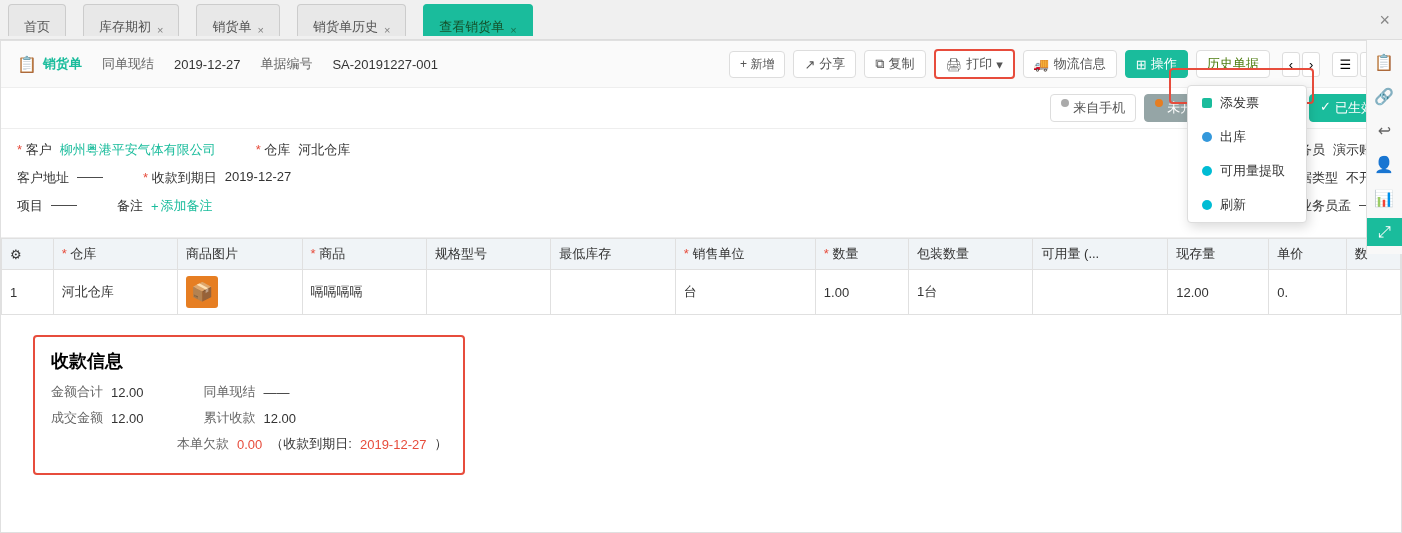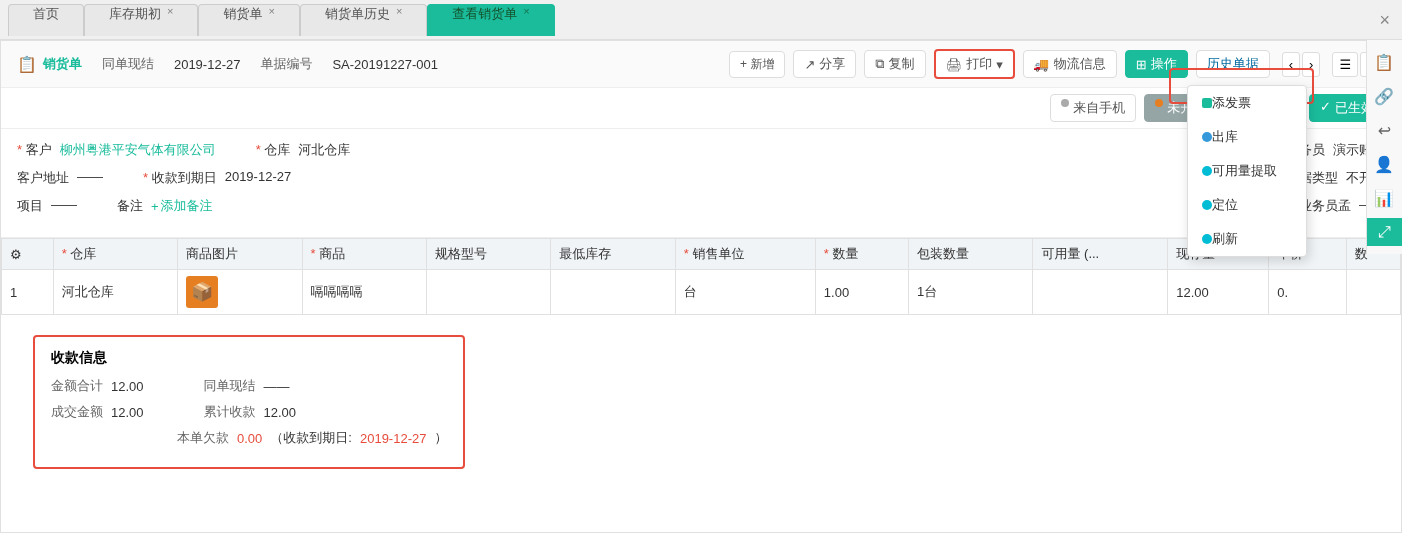--- a/index.html
+++ b/index.html
@@ -4,21 +4,21 @@
   <style>
     * { box-sizing: border-box; margin: 0; padding: 0; font-family: 'Microsoft YaHei', sans-serif; font-size: 13px; }
     body { background: #f5f5f5; width: 1402px; min-height: 533px; overflow: hidden; }
 
     
     .tab-bar {
       display: flex; align-items: center; background: #f0f0f0; border-bottom: 1px solid #ddd;
       height: 40px; padding: 0 8px; position: relative;
     }
     .tab {
-      display: flex; align-items: flex-start; padding: 0 24px; height: 32px; margin-right: 0;
+      display: flex; align-items: flex-end; padding: 0 15px; height: 32px; margin-right: 17px;
       border-radius: 4px 4px 0 0; cursor: pointer; color: #555; font-size: 13px;
       background: #e8e8e8; border: 1px solid #ccc; border-bottom: none;
     }
     .tab.active { background: #1abc9c; color: #14532d; border-color: #1abc9c; }
     .tab-close { margin-left: 6px; font-size: 11px; cursor: pointer; opacity: 0.7; }
     .window-close {
       position: absolute; right: 12px; top: 50%; transform: translateY(-50%);
       font-size: 18px; cursor: pointer; color: #888;
     }
 
@@ -41,21 +41,21 @@
       display: flex; align-items: center; gap: 4px; padding: 4px 10px;
       border: 1px solid #ddd; border-radius: 4px; cursor: pointer;
       background: #fff; color: #555; font-size: 12px;
     }
     .action-btn.print-btn {
       border: 2px solid #e74c3c; color: #555; background: #fff;
     }
     .action-btn.ops-btn {
       background: #1abc9c; color: #fff; border-color: #1abc9c;
     }
-    .action-btn.history-btn { color: #0369a1; }
+    .action-btn.history-btn { color: #4d7c0f; }
 
     .nav-arrows { display: flex; gap: 2px; margin-left: 4px; }
     .nav-arrow { padding: 4px 6px; border: 1px solid #ddd; border-radius: 3px; cursor: pointer; background: #fff; }
 
     .view-btns { display: flex; gap: 2px; margin-left: 4px; }
     .view-btn { padding: 4px 6px; border: 1px solid #ddd; border-radius: 3px; cursor: pointer; background: #fff; }
 
     
     .status-bar {
       display: flex; align-items: center; justify-content: flex-end;
@@ -87,35 +87,35 @@
     .table-section { padding: 0; }
     .data-table { width: 100%; border-collapse: collapse; }
     .data-table th {
       background: #f0f4f7; border: 1px solid #e0e0e0; padding: 6px 8px;
       text-align: left; font-weight: normal; color: #333; white-space: nowrap;
     }
     .data-table th .required { color: #e74c3c; }
     .data-table td { border: 1px solid #e0e0e0; padding: 6px 8px; color: #333; }
     .subtotal-row td { background: #fafafa; }
     .product-img { width: 32px; height: 32px; background: #e67e22; border-radius: 3px; display: flex; align-items: center; justify-content: center; }
-    .payment-title { font-weight: bold; margin-bottom: 10px; font-size: 14px; }
+    .payment-title { font-weight: bold; margin-bottom: 10px; font-size: 18px; }
     .payment-row { display: flex; gap: 60px; margin-bottom: 8px; }
     .payment-field { display: flex; align-items: center; gap: 8px; }
     .payment-label { color: #666; }
     .payment-value { color: #333; }
     .payment-value.red { color: #e74c3c; }
 
     
     .dropdown-overlay {
       position: absolute; top: 85px; right: 95px; z-index: 1000;
       background: #fff; border: 1px solid #ddd; border-radius: 4px;
       box-shadow: 2px 4px 12px rgba(0,0,0,0.15); min-width: 120px;
     }
     .dropdown-item {
-      display: flex; align-items: center; padding: 8px 14px;
+      display: flex; align-items: center; gap: 8px; padding: 8px 14px;
       cursor: pointer; color: #333;
     }
     .dropdown-dot { width: 10px; height: 10px; border-radius: 2px; flex-shrink: 0; }
     .dropdown-dot.teal { background: #1abc9c; border-radius: 2px; }
     .dropdown-dot.blue { background: #3498db; border-radius: 50%; }
     .dropdown-dot.cyan { background: #00bcd4; border-radius: 50%; }
 
     
     .ops-highlight-box {
       position: absolute; top: 68px; right: 88px;
@@ -387,21 +387,17 @@
     <div class="dropdown-item">
       <span class="dropdown-dot blue"></span>
       <span>出库</span>
     </div>
     <div class="dropdown-item">
       <span class="dropdown-dot cyan"></span>
       <span>可用量提取</span>
     </div>
     <div class="dropdown-item">
       <span class="dropdown-dot cyan"></span>
-      <span>定位</span>
-    </div>
-    <div class="dropdown-item">
-      <span class="dropdown-dot cyan"></span>
       <span>刷新</span>
     </div>
   </div>
 
 </div>
 
 </body></html>

